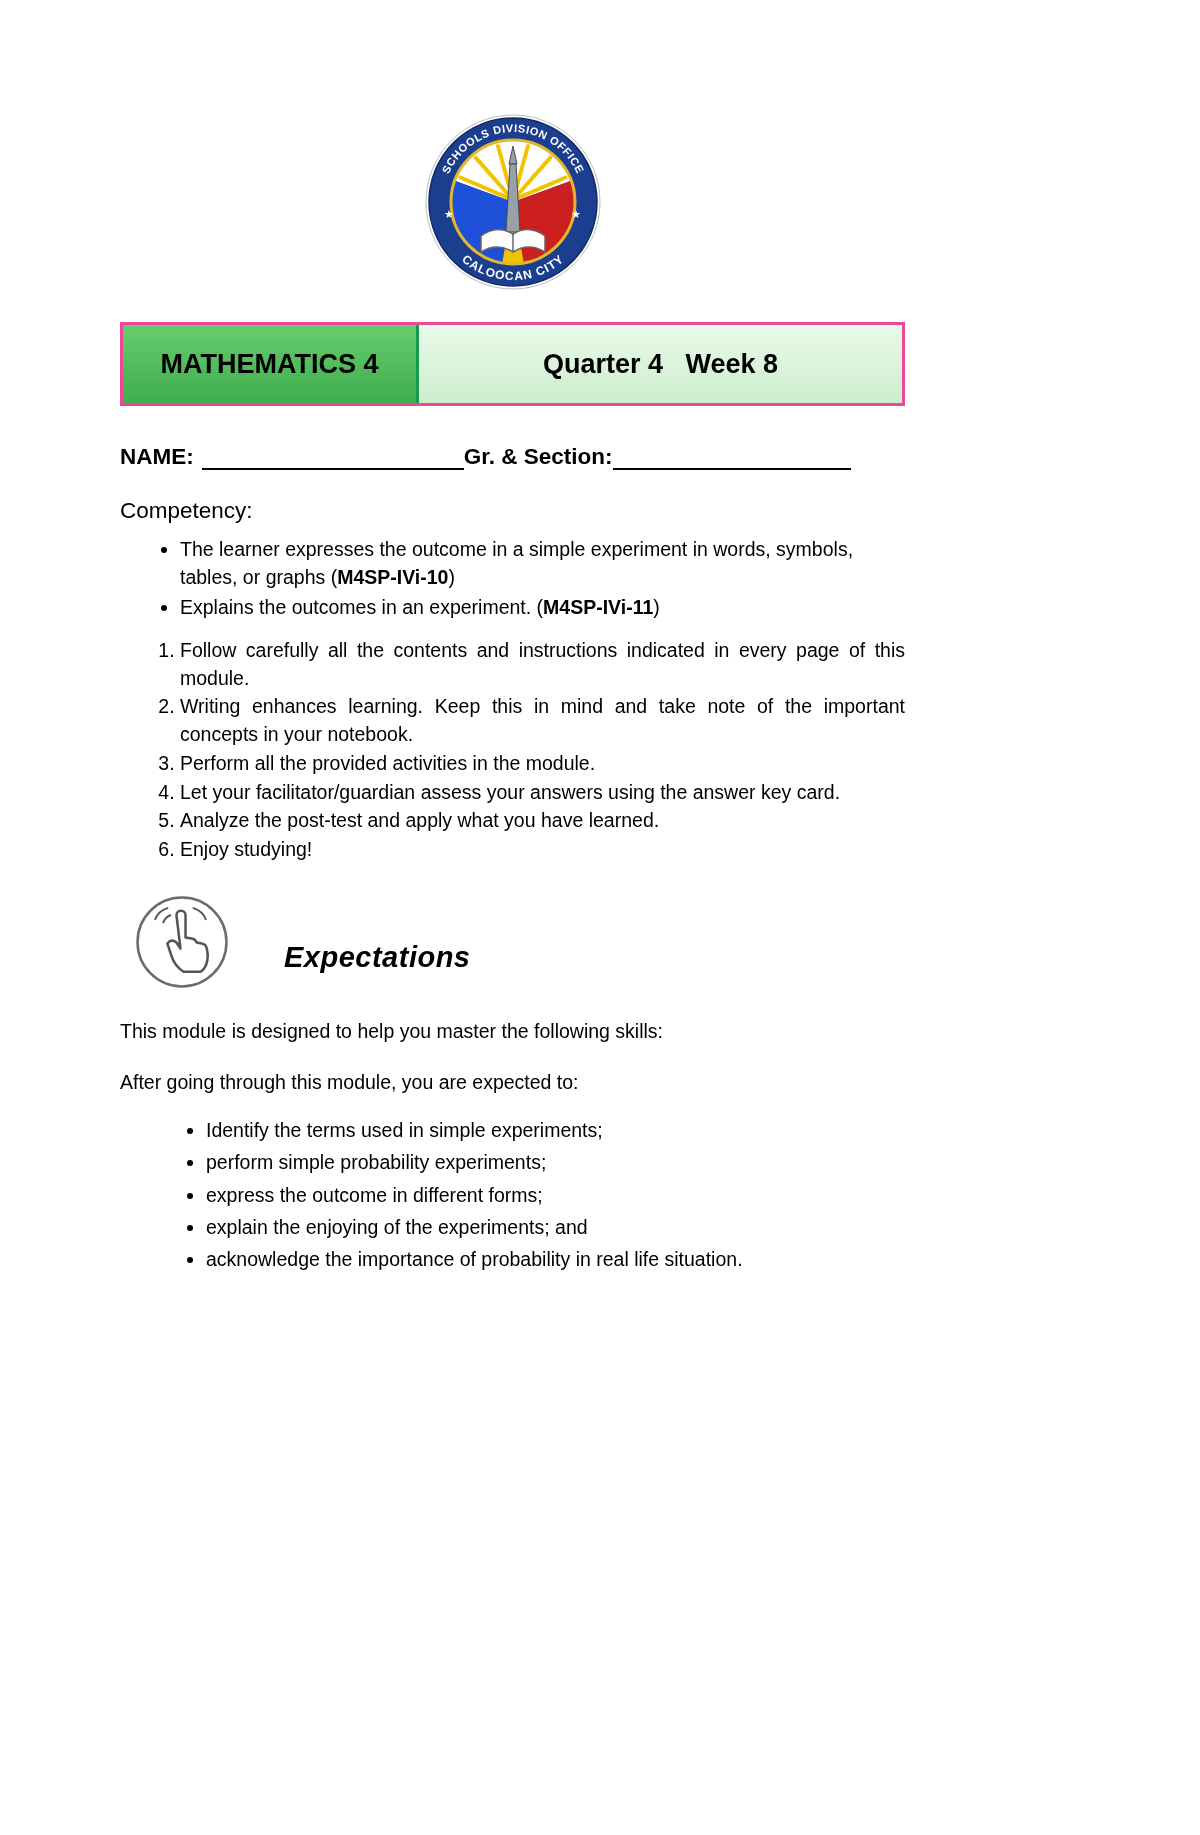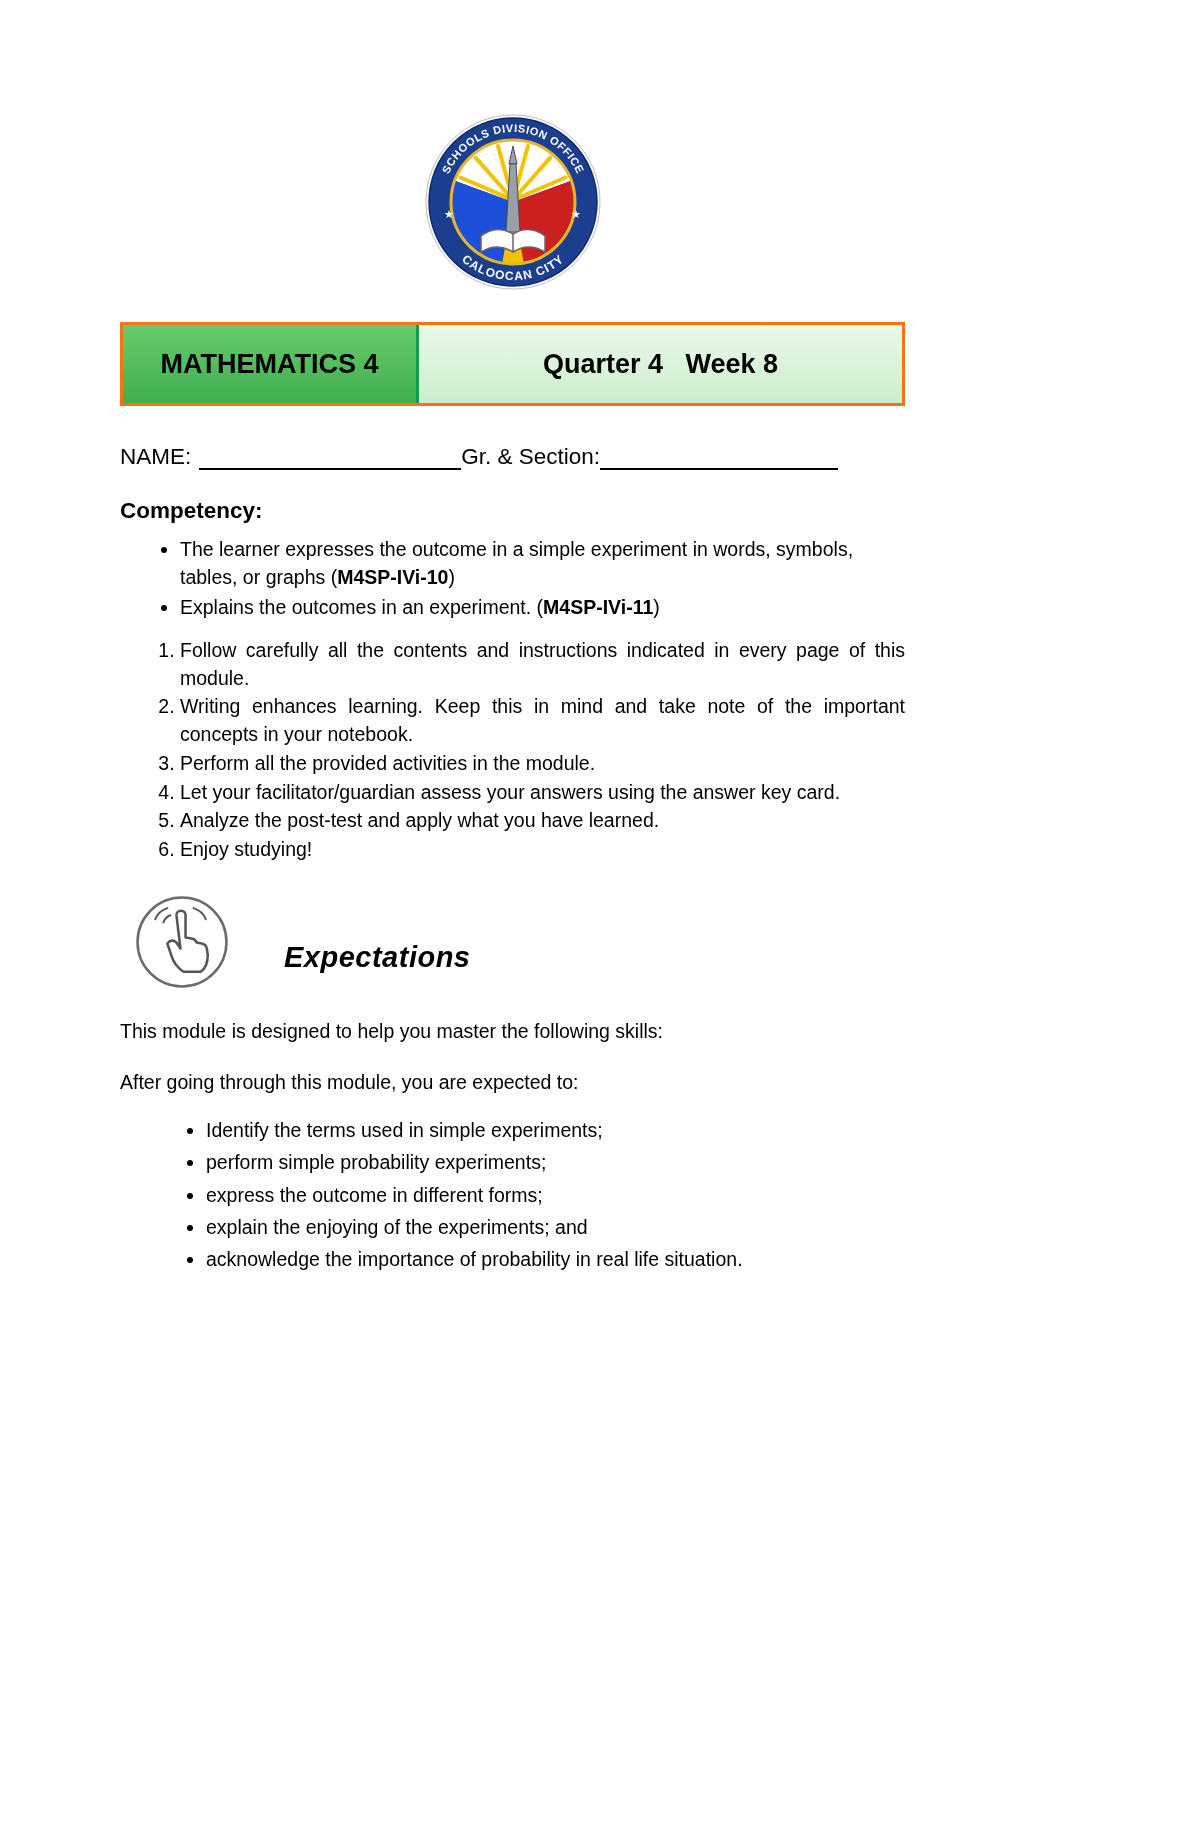--- a/index.html
+++ b/index.html
@@ -9,40 +9,40 @@
     font-family:"Liberation Sans", sans-serif; color:#000;
     overflow:hidden;
   }
   .page { position:absolute; top:0; left:0; width:1200px; height:1835px; padding:112px 295px 0 120px; }
 
   
   .logo-wrap { text-align:center; margin-bottom:26px; }
   .logo-wrap svg { display:inline-block; }
 
   
-  .header-table { display:flex; width:100%; height:84px; border:3px solid #f97316; }
+  .header-table { display:flex; width:100%; height:84px; border:3px solid #ec4899; }
   .cell-left {
     width:296px; border-right:3px solid #169a4e;
     background:linear-gradient(180deg,#68cc6e,#3fae4e);
     display:flex; align-items:center; justify-content:center;
     font-size:27px; font-weight:bold; color:#000;
   }
   .cell-right {
     flex:1; background:linear-gradient(180deg,#e9f9e9,#cdeecd);
     display:flex; align-items:center; justify-content:center;
     font-size:27px; font-weight:bold; white-space:pre;
   }
 
   
-  .name-line { margin-top:38px; font-size:22.5px; font-weight:normal; }
+  .name-line { margin-top:38px; font-size:22.5px; font-weight:bold; }
   .blank { display:inline-block; border-bottom:2.5px solid #000; height:26px; vertical-align:bottom; }
   .blank.name { width:262px; margin-left:8px; }
   .blank.section { width:238px; }
 
-  h2.section-heading { font-size:22.5px; font-weight:bold; margin-top:28px; }
+  h2.section-heading { font-size:22.5px; font-weight:normal; margin-top:28px; }
 
   ul.competency { margin:12px 0 0 36px; padding-left:24px; list-style:disc; }
   ul.competency li { font-size:19.5px; line-height:1.42; margin-bottom:3px; }
 
   p.intro { margin-top:16px; font-size:19.5px; line-height:1.42; text-indent:62px; text-align:justify; }
 
   ol.steps { margin:15px 0 0 32px; padding-left:28px; }
   ol.steps li { font-size:19.5px; line-height:1.42; text-align:justify; margin-bottom:1px; }
 
   .expect-row { display:flex; align-items:flex-end; margin-top:30px; margin-left:14px; gap:54px; }

